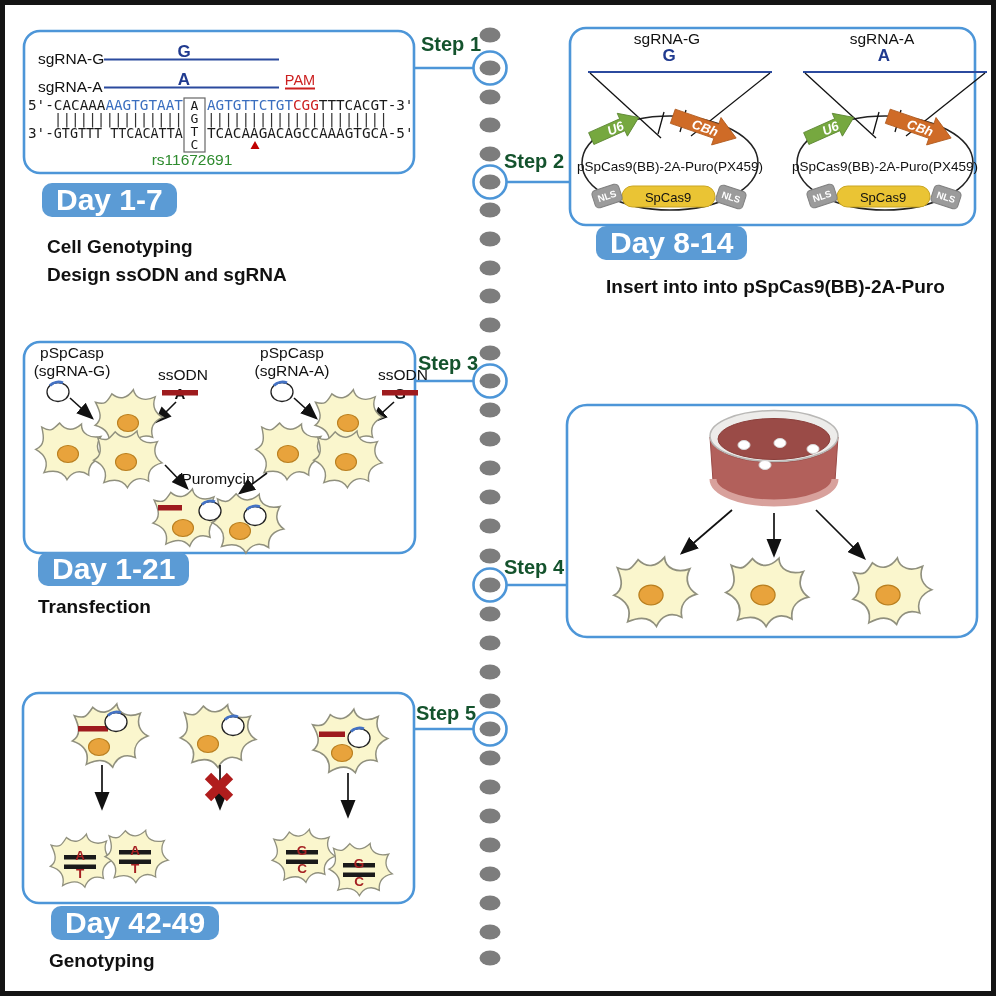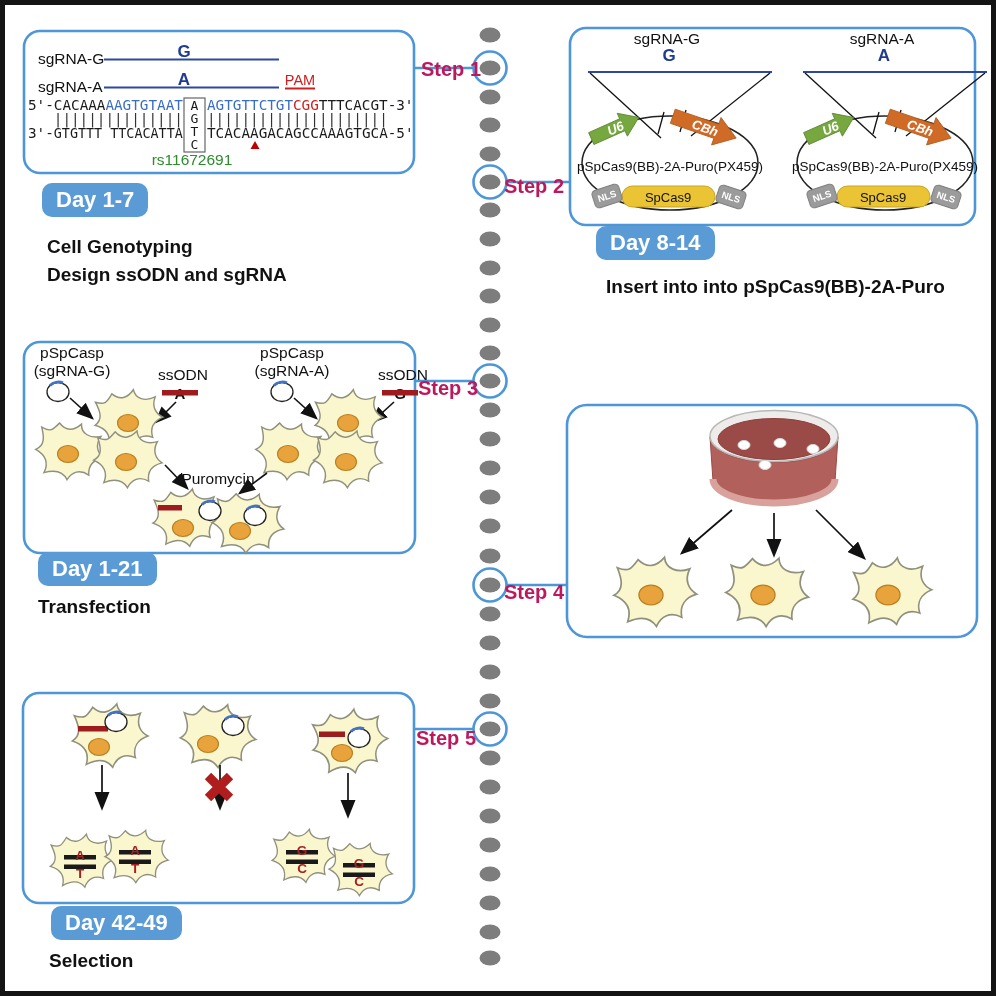--- a/index.html
+++ b/index.html
@@ -1,24 +1,24 @@
 <!DOCTYPE html>
 <html><head>
 <meta charset="utf-8">
 <style>
   html,body{margin:0;padding:0;background:#fff;}
   .stage{position:relative;width:996px;height:996px;background:#fff;
          font-family:"Liberation Sans",sans-serif;overflow:hidden;}
   .frame{position:absolute;inset:0;border:5px solid #141414;pointer-events:none;z-index:50;}
   .fig{position:absolute;left:0;top:0;}
-  .badge{position:absolute;background:#5b9bd5;color:#fff;font-weight:bold;font-size:22px;
+  .badge{position:absolute;background:#5b9bd5;color:#fff;font-weight:bold;font-size:30px;
          line-height:26px;padding:4px 14px;border-radius:10px;white-space:nowrap;z-index:10;}
   .caption{position:absolute;color:#111;font-weight:bold;font-size:19px;line-height:28px;
            white-space:nowrap;z-index:10;}
-  .step{position:absolute;color:#be185d;font-weight:bold;font-size:20px;white-space:nowrap;z-index:10;margin-top:25px;}
+  .step{position:absolute;color:#14532d;font-weight:bold;font-size:20px;white-space:nowrap;z-index:10;}
 </style>
 </head>
 <body>
 
 <div class="stage">
 
 <svg class="fig" width="996" height="996" viewBox="0 0 996 996">
   <defs>
     <marker id="arw" viewBox="0 0 10 8" refX="8.5" refY="4" markerWidth="11" markerHeight="9" orient="auto-start-reverse">
           <path d="M0,0 L10,4 L0,8 Z" fill="#111"></path>
@@ -315,16 +315,16 @@
 <div class="badge" style="left:51px;top:906px">Day 42-49</div>
 
 <div class="caption" style="left:47px;top:233px">
   <div>Cell Genotyping</div>
   <div>Design ssODN and sgRNA</div>
 </div>
 <div class="caption" style="left:606px;top:273px">Insert into into pSpCas9(BB)-2A-Puro</div>
 <div class="caption" style="left:38px;top:593px">
   <div>Transfection</div>
 </div>
-<div class="caption" style="left:49px;top:947px">Selection</div>
+<div class="caption" style="left:49px;top:947px">Genotyping</div>
 
 <div class="frame"></div>
 </div>
 
 </body></html>

